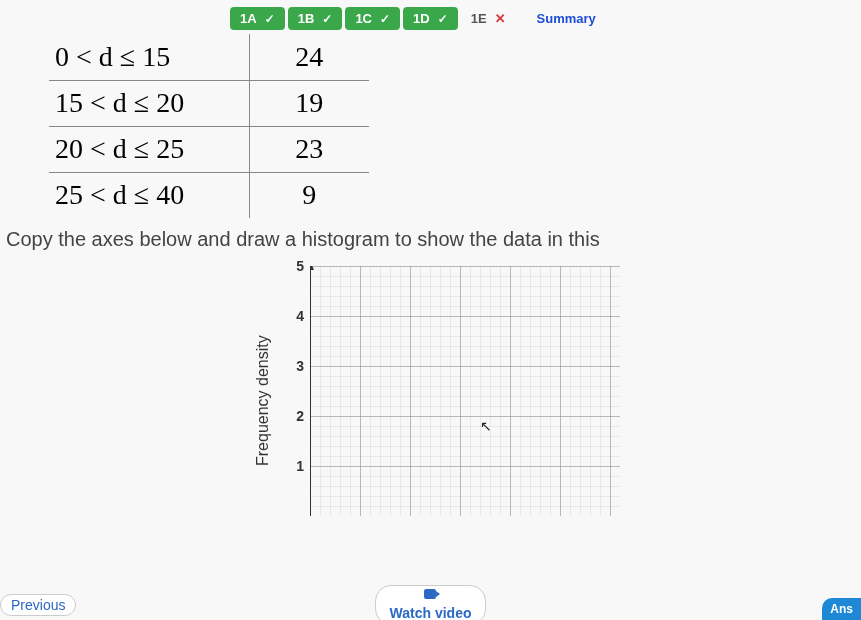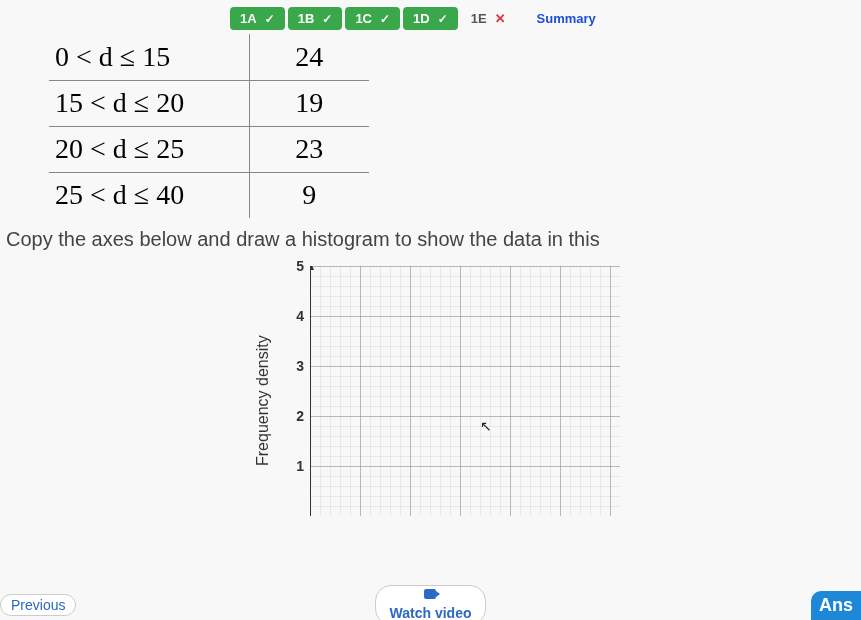--- a/index.html
+++ b/index.html
@@ -142,21 +142,21 @@
       flex-direction:column;
     }
     .btn-ans {
       position:absolute;
       right:0;
       bottom:0;
       background:#1e88d6;
       color:#fff;
       padding:4px 8px;
       border-radius: 10px 0 0 0;
-      font-size:18px;
+      font-size:12px;
       font-weight:600;
       cursor:pointer;
     }
     .cam-ico { width:12px; height:10px; background:#2b69c4; border-radius:2px; display:inline-block; position:relative; }
     .cam-ico::after { content:""; position:absolute; right:-4px; top:2px; border-left:4px solid #2b69c4; border-top:3px solid transparent; border-bottom:3px solid transparent; }
   </style>
 </head>
 <body>
 
 <div class="tab-row">

